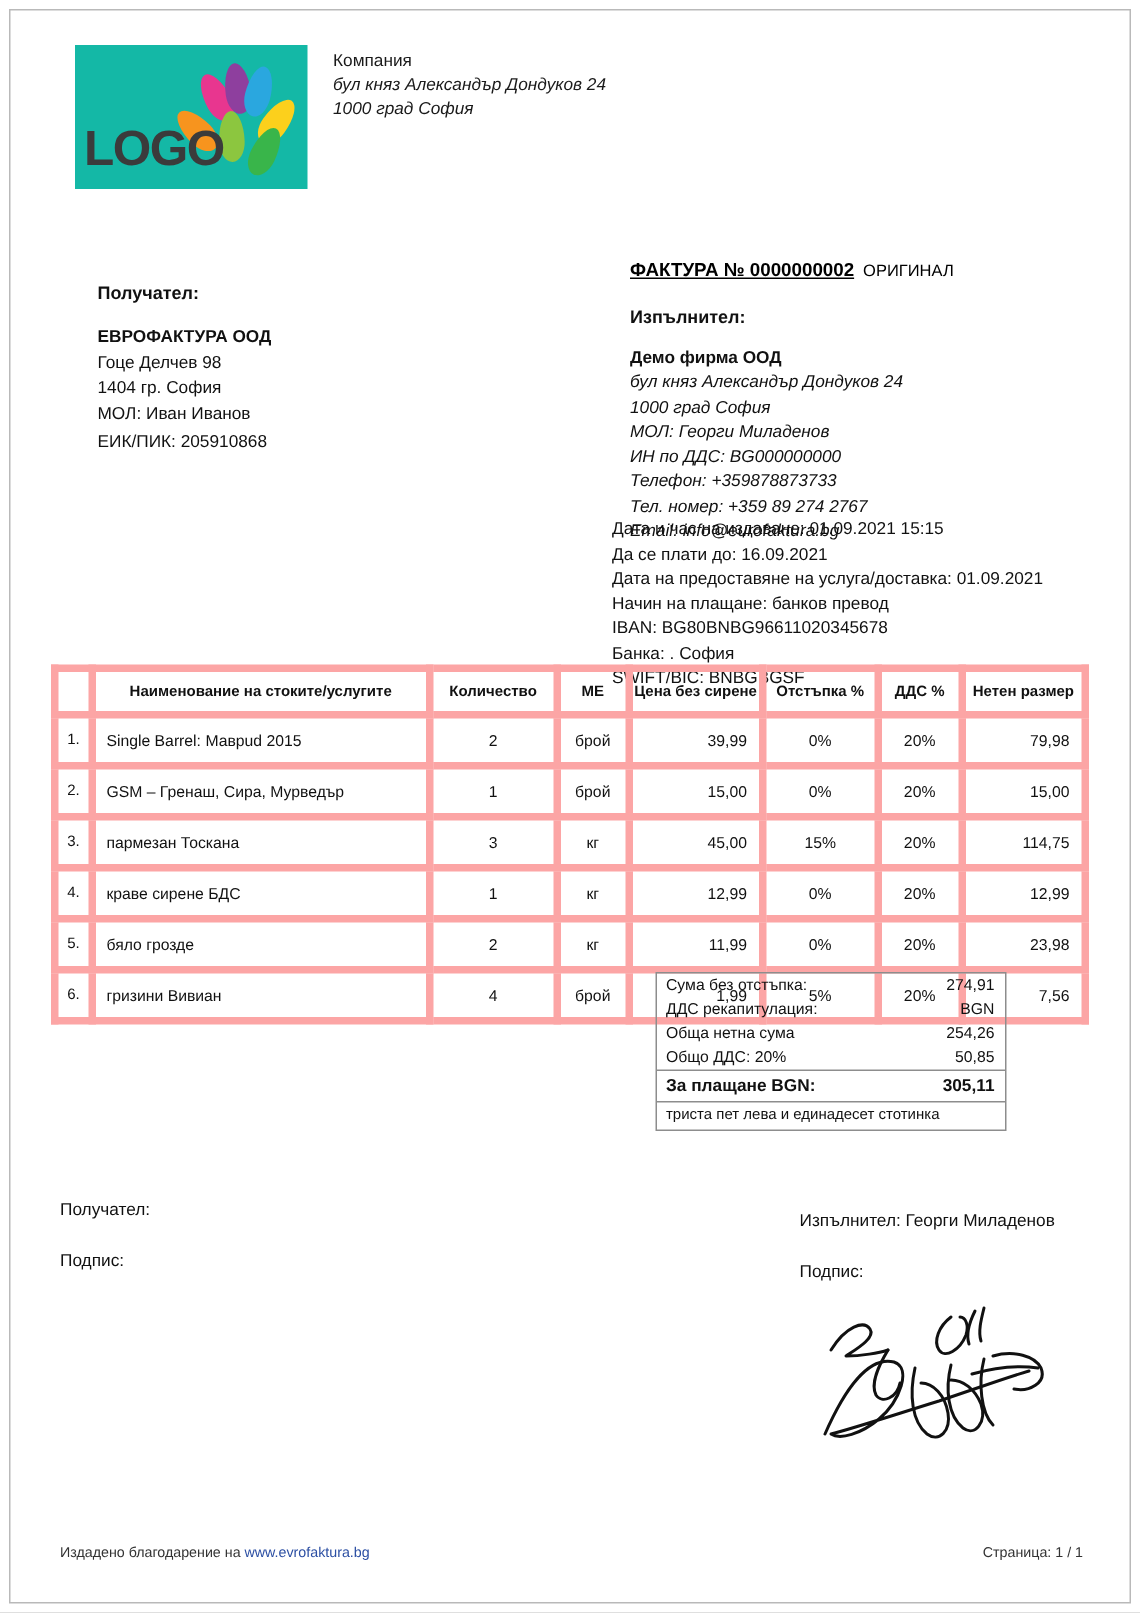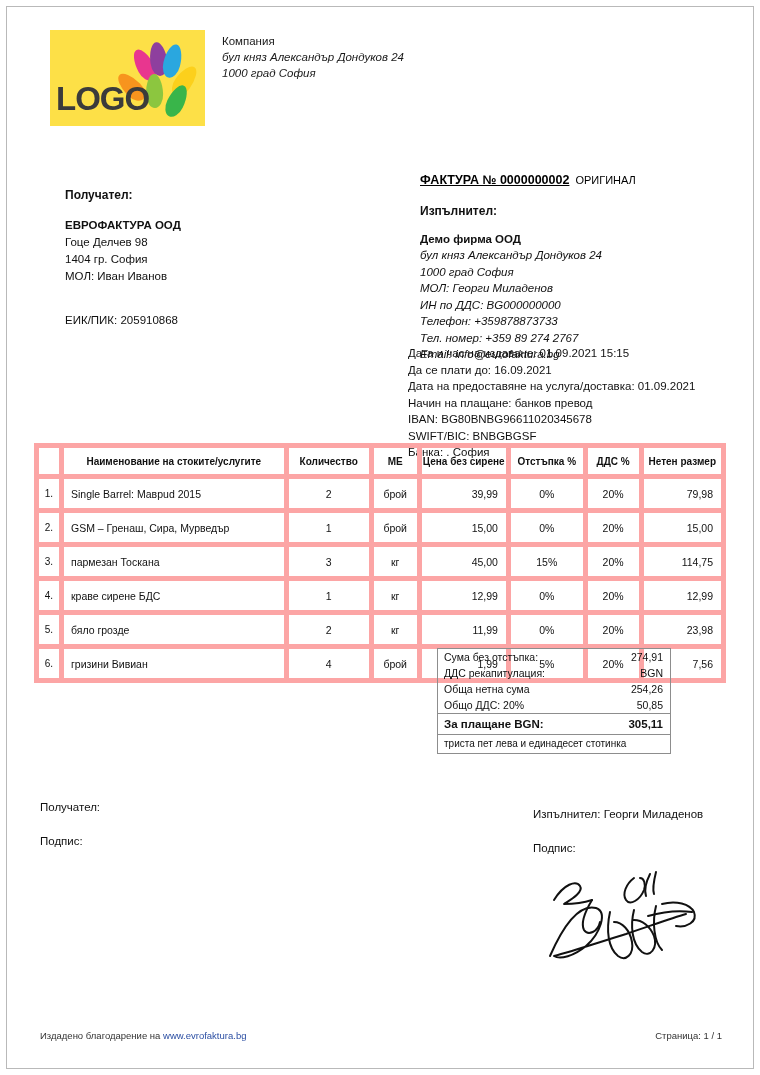--- a/index.html
+++ b/index.html
@@ -30,21 +30,21 @@
     pointer-events: none;
   }
 
   
   .logo-box {
     position: absolute;
     left: 50px;
     top: 30px;
     width: 155px;
     height: 96px;
-    background: #fde047;
+    background: #14b8a6;
   }
   .logo-inner {
     position: relative;
     width: 100%;
     height: 100%;
   }
   .logo-text {
     position: absolute;
     left: 6px;
     bottom: 8px;
@@ -92,21 +92,21 @@
   .recv {
     position: absolute;
     left: 65px;
     top: 187px;
     font-size: 11.5px;
     color: #111;
     line-height: 17px;
   }
   .recv .hdr { font-weight: bold; font-size: 12px; }
   .recv .name { font-weight: bold; margin-top: 13px; display: block; }
-  .recv .eik { margin-top: 27px; display: block; }
+  .recv .eik { margin-top: 2px; display: block; }
 
   
   .exec {
     position: absolute;
     left: 420px;
     top: 203px;
     font-size: 11.5px;
     color: #111;
     line-height: 16.5px;
   }
@@ -280,22 +280,22 @@
     <div class="it">Тел. номер:  +359 89 274 2767</div>
     <div class="it">Email:  info@eurofaktura.bg</div>
   </div>
 
   <div class="exec-dates">
     <div>Дата и час на издаване:  01.09.2021  15:15</div>
     <div>Да се плати до:  16.09.2021</div>
     <div>Дата на предоставяне на услуга/доставка:  01.09.2021</div>
     <div>Начин на плащане:  банков превод</div>
     <div>IBAN:   BG80BNBG96611020345678</div>
+    <div>Банка:  .  София</div>
     <div>SWIFT/BIC:  BNBGBGSF</div>
-    <div>Банка:  .  София</div>
   </div>
 
   <table class="items">
     <thead>
       <tr>
         <th style="width:22px;"></th>
         <th class="col-nm">Наименование на стоките/услугите</th>
         <th class="col-qty">Количество</th>
         <th class="col-me">МЕ</th>
         <th class="col-price">Цена без сирене</th>

